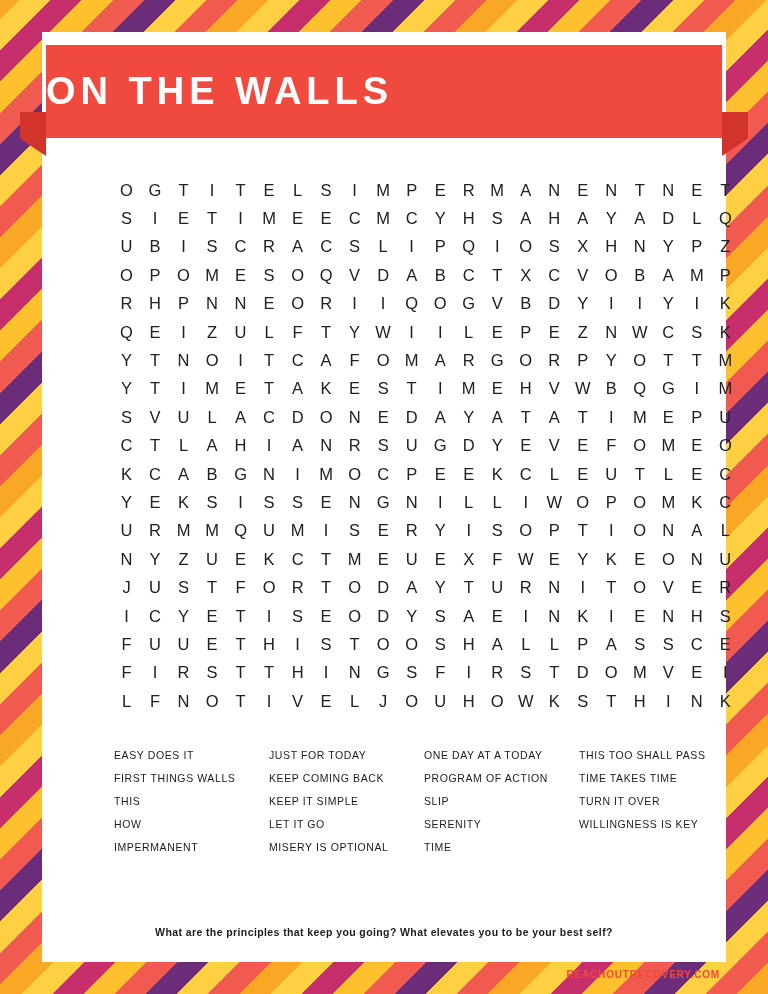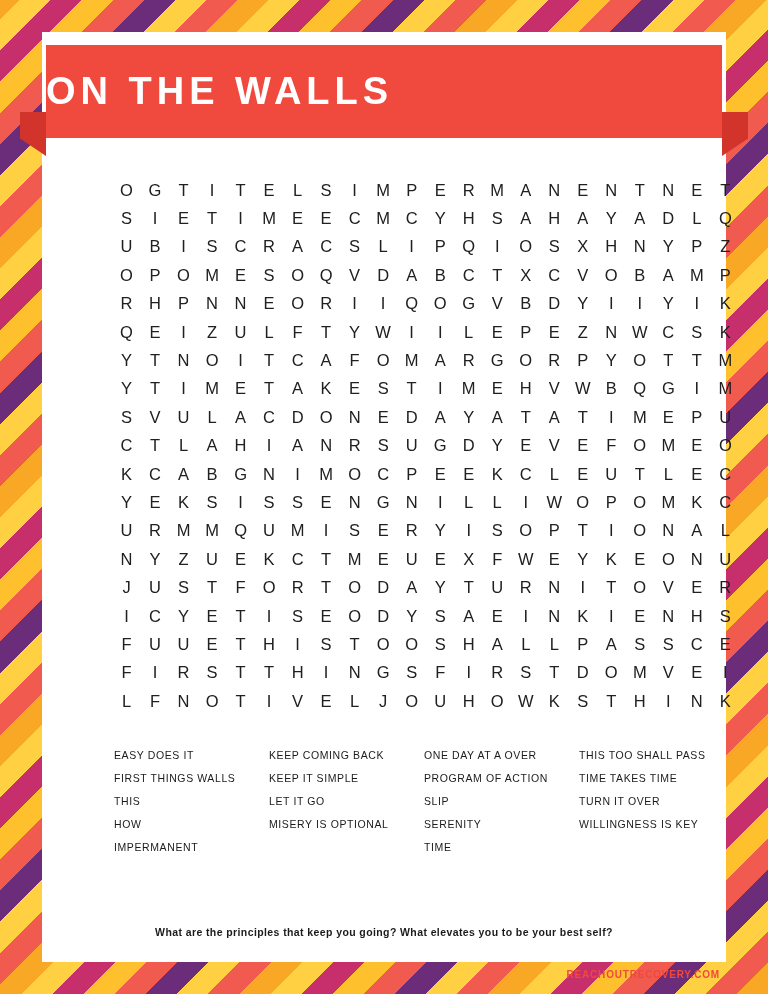--- a/index.html
+++ b/index.html
@@ -614,27 +614,28 @@
 
     <div class="word-lists">
         <div class="word-col">
           <div class="word-item">EASY DOES IT</div>
           <div class="word-item">FIRST THINGS WALLS</div>
           <div class="word-item">THIS</div>
           <div class="word-item">HOW</div>
           <div class="word-item">IMPERMANENT</div>
         </div>
         <div class="word-col">
+          <div class="word-item">JUST FOR TODAY</div>
           <div class="word-item">KEEP COMING BACK</div>
           <div class="word-item">KEEP IT SIMPLE</div>
           <div class="word-item">LET IT GO</div>
           <div class="word-item">MISERY IS OPTIONAL</div>
         </div>
         <div class="word-col">
-          <div class="word-item">ONE DAY AT A OVER</div>
+          <div class="word-item">ONE DAY AT A TODAY</div>
           <div class="word-item">PROGRAM OF ACTION</div>
           <div class="word-item">SLIP</div>
           <div class="word-item">SERENITY</div>
           <div class="word-item">TIME</div>
         </div>
         <div class="word-col">
           <div class="word-item">THIS TOO SHALL PASS</div>
           <div class="word-item">TIME TAKES TIME</div>
           <div class="word-item">TURN IT OVER</div>
           <div class="word-item">WILLINGNESS IS KEY</div>

